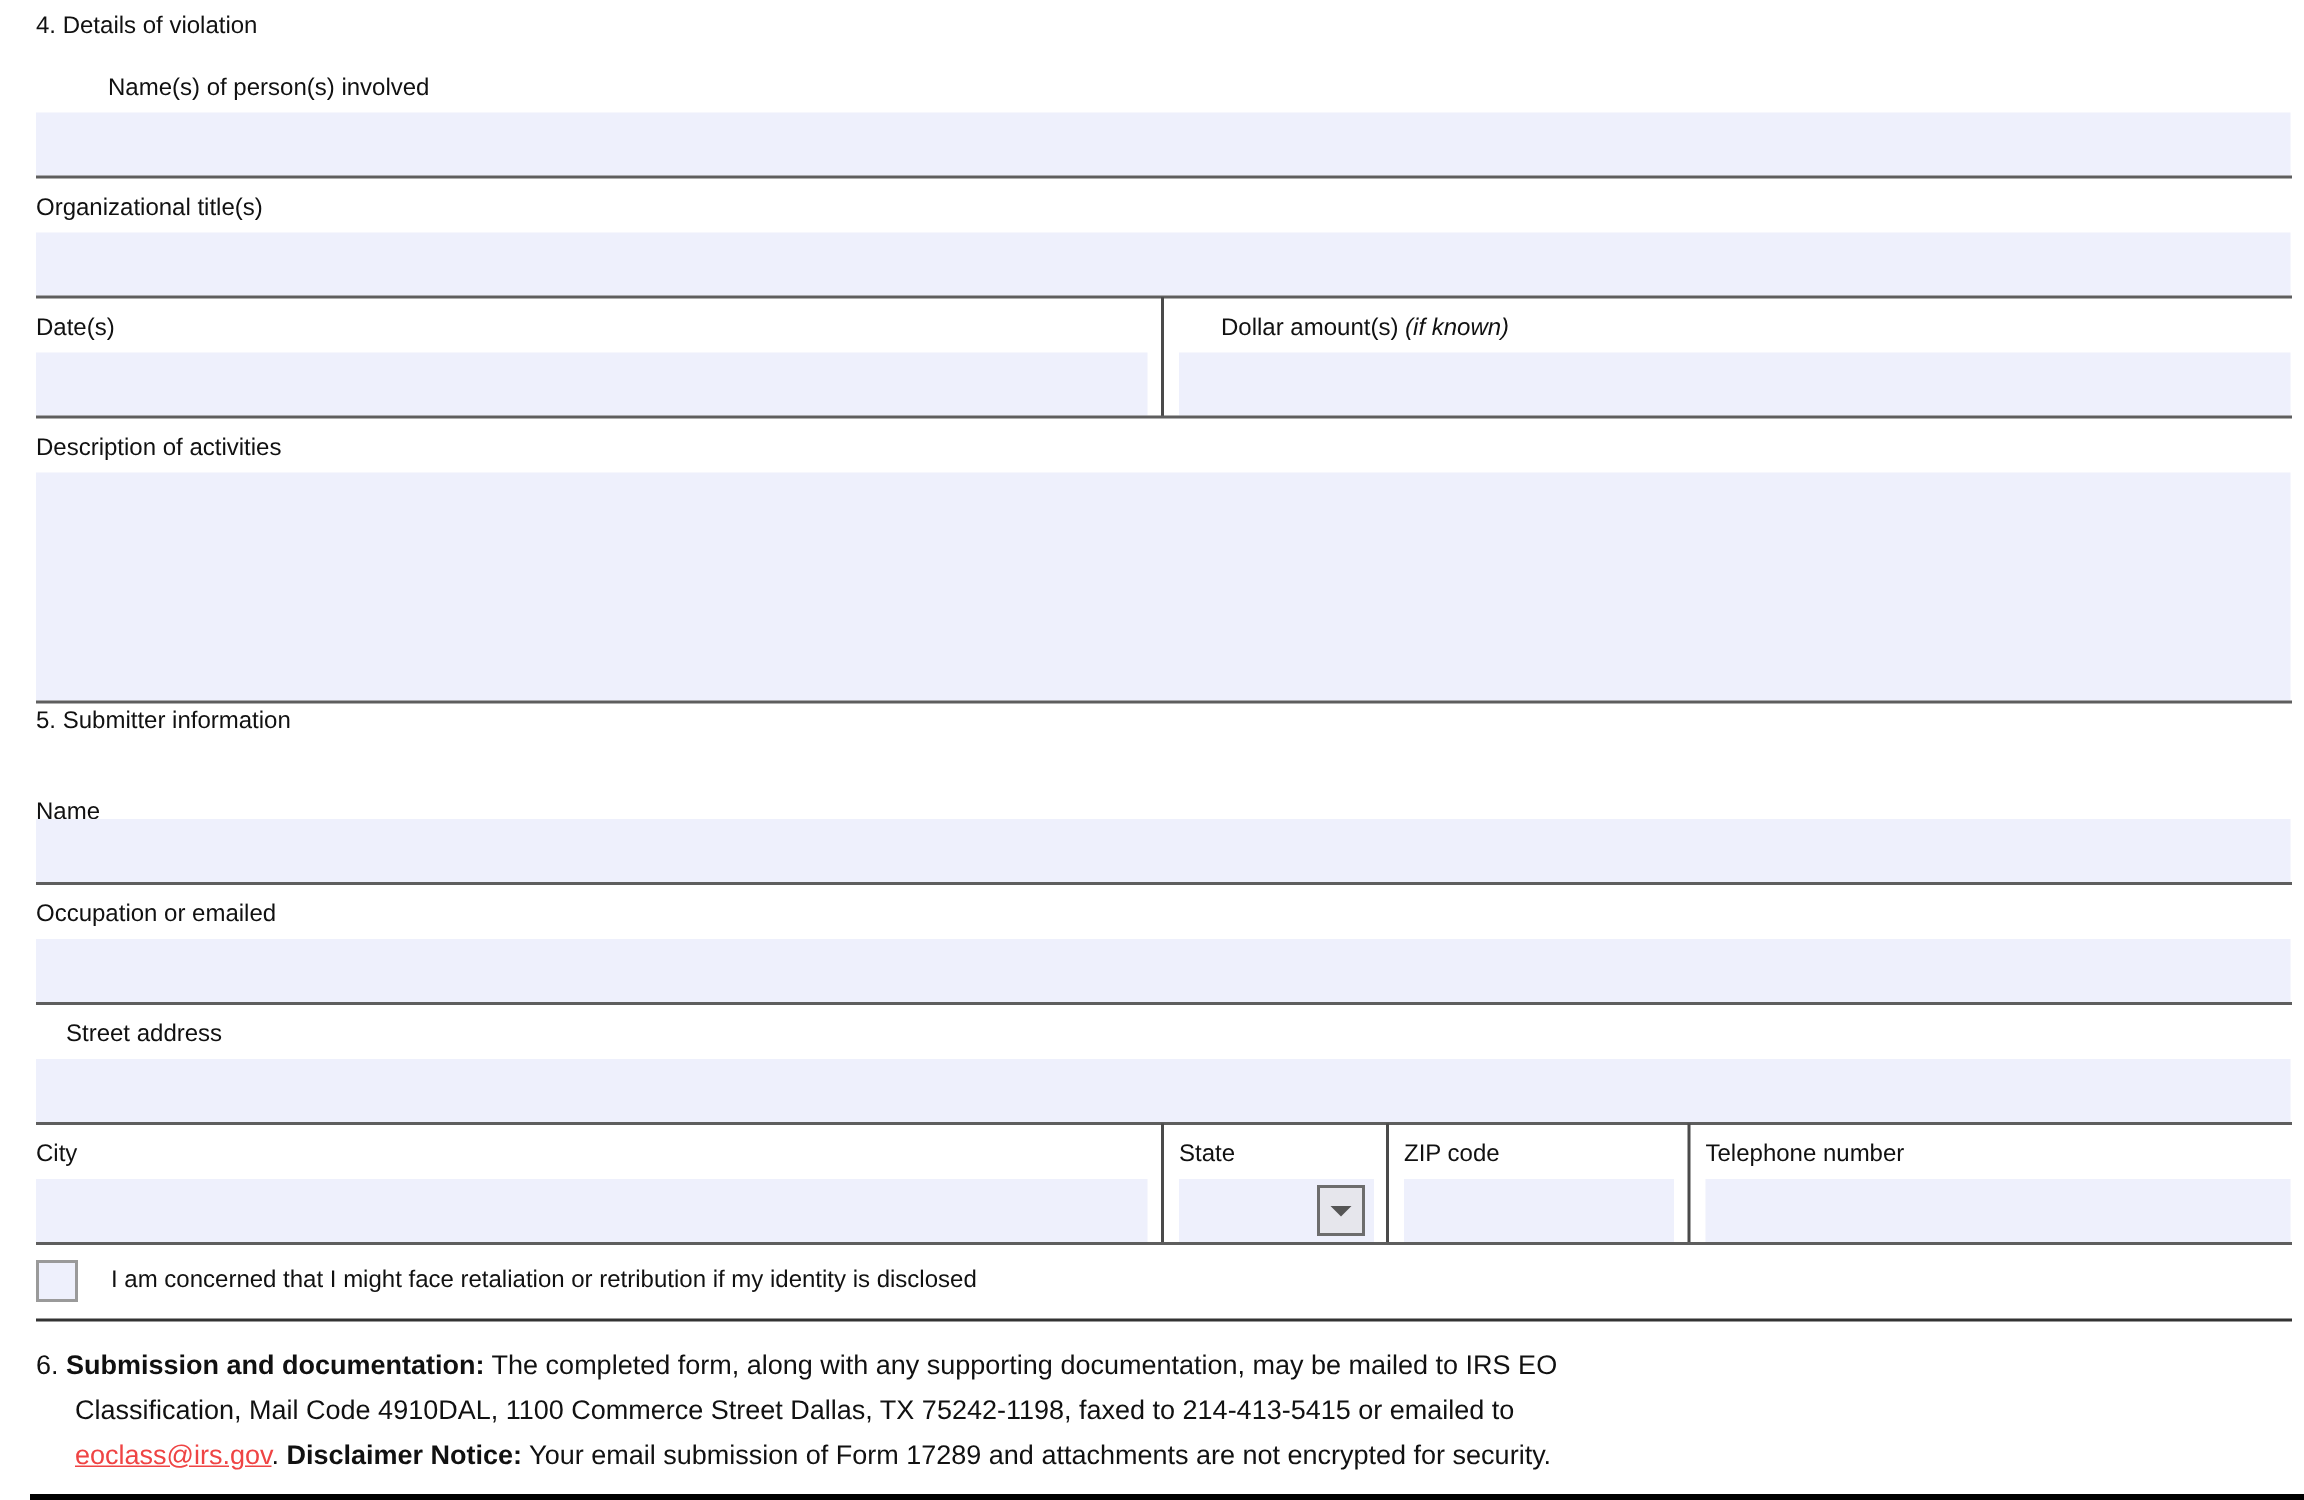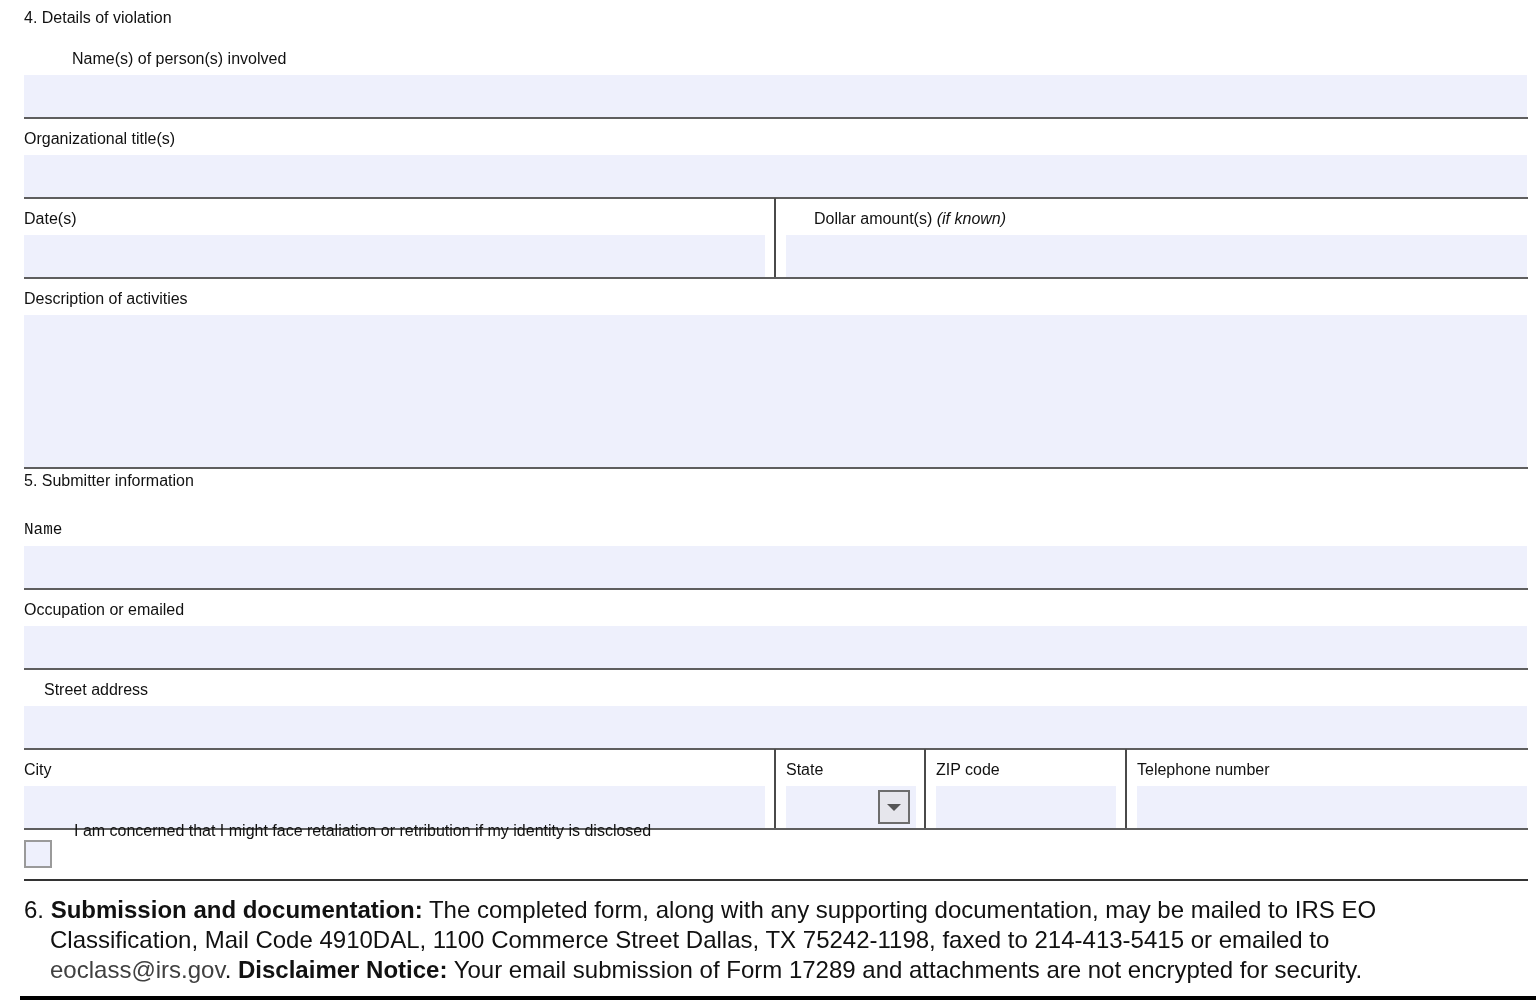--- a/index.html
+++ b/index.html
@@ -19,23 +19,23 @@
   .dropbtn {
     width: 32px; height: 34px; box-sizing: border-box;
     border: 2px solid #6d6d6d; background: #e6e6ec;
     display: flex; align-items: center; justify-content: center;
   }
   .tri { width: 0; height: 0; border-left: 7px solid transparent; border-right: 7px solid transparent; border-top: 7px solid #555; }
   .checkbox {
     width: 28px; height: 28px; box-sizing: border-box;
     border: 2px solid #9a9a9a; background: #eef0fc;
   }
-  .para { font-size: 24px; line-height: 30px; white-space: nowrap; }
+  .para { font-size: 18px; line-height: 30px; white-space: nowrap; }
   .para b { font-weight: bold; }
-  .link { color: #404040; }
+  .link { color: #ef4444; text-decoration: underline; }
   .bottomline { height: 4px; background: #000; }
 </style>
 </head>
 <body>
 
 <div class="abs label" style="left:24px; top:5px;">4. Details of violation</div>
 
 <div class="abs label" style="left:24px; top:46px;margin-left:48px;">Name(s) of person(s) involved</div>
 <input class="abs field" style="left: 24px; top: 75px; width: 1503px; height: 42px; border: 0px; box-sizing: border-box; padding: 0px 6px; font-size: 20px;" value="">
 <div class="abs hline" style="left:24px; top:117px; width:1504px;"></div>
@@ -50,21 +50,21 @@
 <div class="abs label" style="left:814px; top:206px;"><span>Dollar amount(s)</span> <span class="italic">(if known)</span></div>
 <input class="abs field" style="left: 786px; top: 235px; width: 741px; height: 42px; border: 0px; box-sizing: border-box; padding: 0px 6px; font-size: 20px;" value="">
 <div class="abs hline" style="left:24px; top:277px; width:1504px;"></div>
 
 <div class="abs label" style="left:24px; top:286px;">Description of activities</div>
 <textarea class="abs field" style="left: 24px; top: 315px; width: 1503px; height: 152px; border: 0px; box-sizing: border-box; padding: 4px 6px; font-size: 20px; resize: none;"></textarea>
 <div class="abs hline" style="left:24px; top:467px; width:1504px;"></div>
 
 <div class="abs label" style="left:24px; top:468px;">5. Submitter information</div>
 
-<div class="abs label" style="left:24px; top:517px;font-family:Liberation Mono, monospace;">Name</div>
+<div class="abs label" style="left:24px; top:529px;">Name</div>
 <input class="abs field" style="left: 24px; top: 546px; width: 1503px; height: 42px; border: 0px; box-sizing: border-box; padding: 0px 6px; font-size: 20px;" value="">
 <div class="abs hline" style="left:24px; top:588px; width:1504px;"></div>
 
 <div class="abs label" style="left:24px; top:597px;">Occupation or emailed</div>
 <input class="abs field" style="left: 24px; top: 626px; width: 1503px; height: 42px; border: 0px; box-sizing: border-box; padding: 0px 6px; font-size: 20px;" value="">
 <div class="abs hline" style="left:24px; top:668px; width:1504px;"></div>
 
 <div class="abs label" style="left:24px; top:677px;margin-left:20px;">Street address</div>
 <input class="abs field" style="left: 24px; top: 706px; width: 1503px; height: 42px; border: 0px; box-sizing: border-box; padding: 0px 6px; font-size: 20px;" value="">
 <div class="abs hline" style="left:24px; top:748px; width:1504px;"></div>
@@ -84,21 +84,21 @@
 
 <div class="abs label" style="left:936px; top:757px;">ZIP code</div>
 <input class="abs field" style="left: 936px; top: 786px; width: 180px; height: 42px; border: 0px; box-sizing: border-box; padding: 0px 6px; font-size: 20px;" value="">
 <div class="abs vline" style="left:1125px; top:749px; height:80px;"></div>
 
 <div class="abs label" style="left:1137px; top:757px;">Telephone number</div>
 <input class="abs field" style="left: 1137px; top: 786px; width: 390px; height: 42px; border: 0px; box-sizing: border-box; padding: 0px 6px; font-size: 20px;" value="">
 <div class="abs hline" style="left:24px; top:828px; width:1504px;"></div>
 
 <div class="abs checkbox" style="left:24px; top:840px;"></div>
-<div class="abs label" style="left:74px; top:818px;">I am concerned that I might face retaliation or retribution if my identity is disclosed</div>
+<div class="abs label" style="left:74px; top:841px;">I am concerned that I might face retaliation or retribution if my identity is disclosed</div>
 <div class="abs hline" style="left:24px; top:879px; width:1504px; background:#333;"></div>
 
 <div class="abs para" style="left:24px; top:895px;">
   <span>6.</span>
   <b>Submission and documentation:</b><span> The completed form, along with any supporting documentation, may be mailed to IRS EO</span>
 </div>
 <div class="abs para" style="left:50px; top:925px;">Classification, Mail Code 4910DAL, 1100 Commerce Street Dallas, TX 75242-1198, faxed to 214-413-5415 or emailed to</div>
 <div class="abs para" style="left:50px; top:955px;">
   <a class="link">eoclass@irs.gov</a><span>. </span><b>Disclaimer Notice:</b><span> Your email submission of Form 17289 and attachments are not encrypted for security.</span>
 </div>

